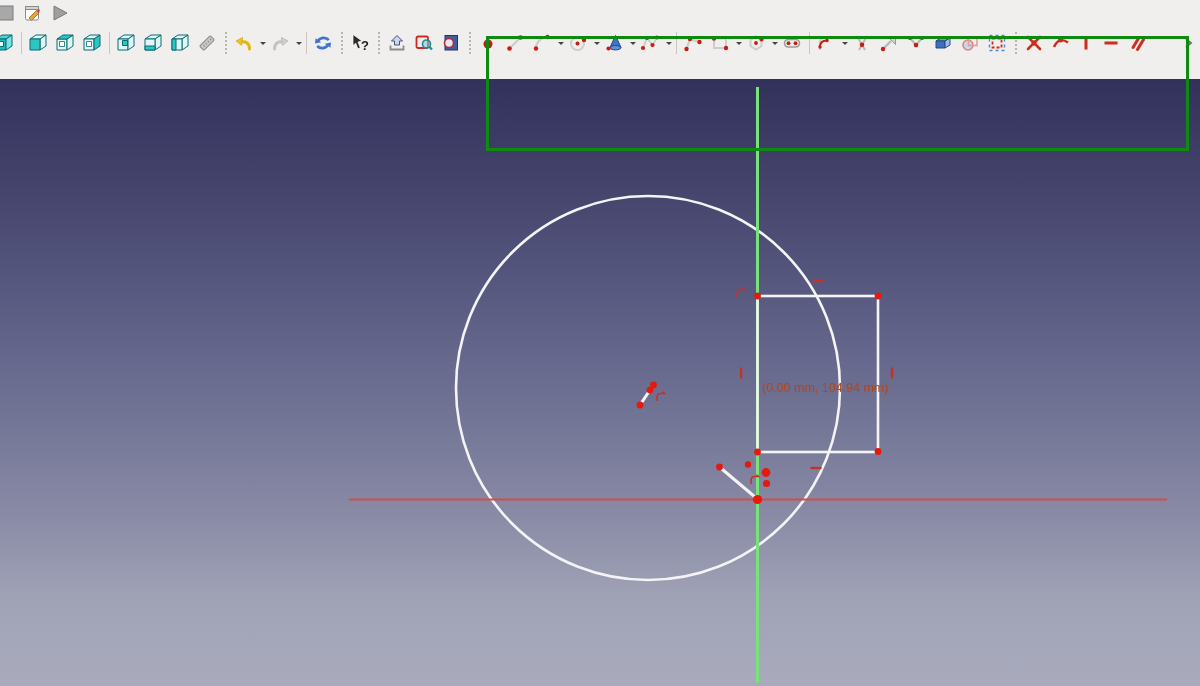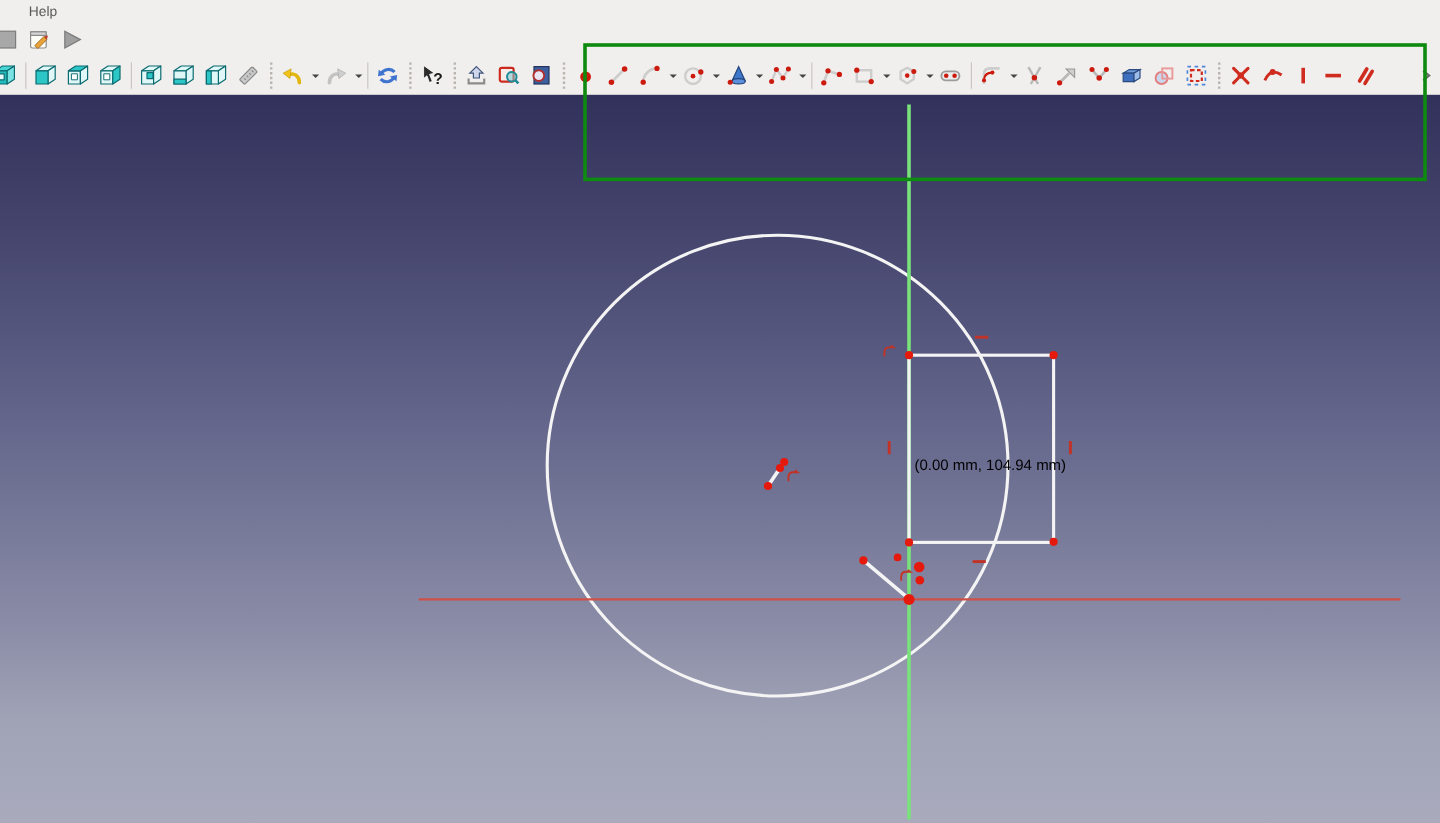--- a/index.html
+++ b/index.html
@@ -22,23 +22,20 @@
   #sketch-svg{position:absolute;inset:0;width:1200px;height:686px;z-index:10;pointer-events:none;}
   #tooltip{position:absolute;z-index:20;font-size:12.5px;white-space:nowrap;}
   #annotation{position:absolute;z-index:40;pointer-events:none;}
   .spacer{flex:1 1 auto;}
 </style>
 </head>
 <body>
 
 <div class="window">
 
-  <div class="menubar">
-    <span>Help</span>
-  </div>
 
   <div class="toolbar row1">
     <button class="tb" style="margin-left:-7px">
       <svg viewBox="0 0 20 20">
           <rect x="3" y="3" width="14" height="14" fill="#a8a8a8" stroke="#7c7c7c"></rect>
         </svg>
     </button>
     <button class="tb">
       <svg viewBox="0 0 20 20">
         <rect x="2.5" y="3.5" width="13" height="13.5" rx="1.5" fill="#fdfdf8" stroke="#8a8a8a"></rect>
@@ -388,17 +385,17 @@
       <circle cx="640" cy="405" r="3.4" fill="#e5190c"></circle>
       <circle cx="650" cy="390" r="3.4" fill="#e5190c"></circle>
       <circle cx="653.5" cy="385" r="3.4" fill="#e5190c"></circle>
       <circle cx="719.5" cy="467" r="3.4" fill="#e5190c"></circle>
       <circle cx="748" cy="464.5" r="3.2" fill="#e5190c"></circle>
       <circle cx="766" cy="472.5" r="4.4" fill="#e5190c"></circle>
       <circle cx="766.5" cy="483.5" r="3.6" fill="#e5190c"></circle>
       <circle cx="757.5" cy="499.5" r="4.6" fill="#e5190c"></circle>
     </svg>
 
-  <div id="tooltip" style="left: 762px; top: 381px; color: #000000;">(0.00 mm, 104.94 mm)</div>
+  <div id="tooltip" style="left: 762px; top: 381px; color: #c2410c;">(0.00 mm, 104.94 mm)</div>
 
   <div id="annotation" style="left: 486px; top: 36px; width: 697px; height: 109px; border: 3px solid rgb(14, 138, 16);"></div>
 
 </div>
 
 </body></html>

